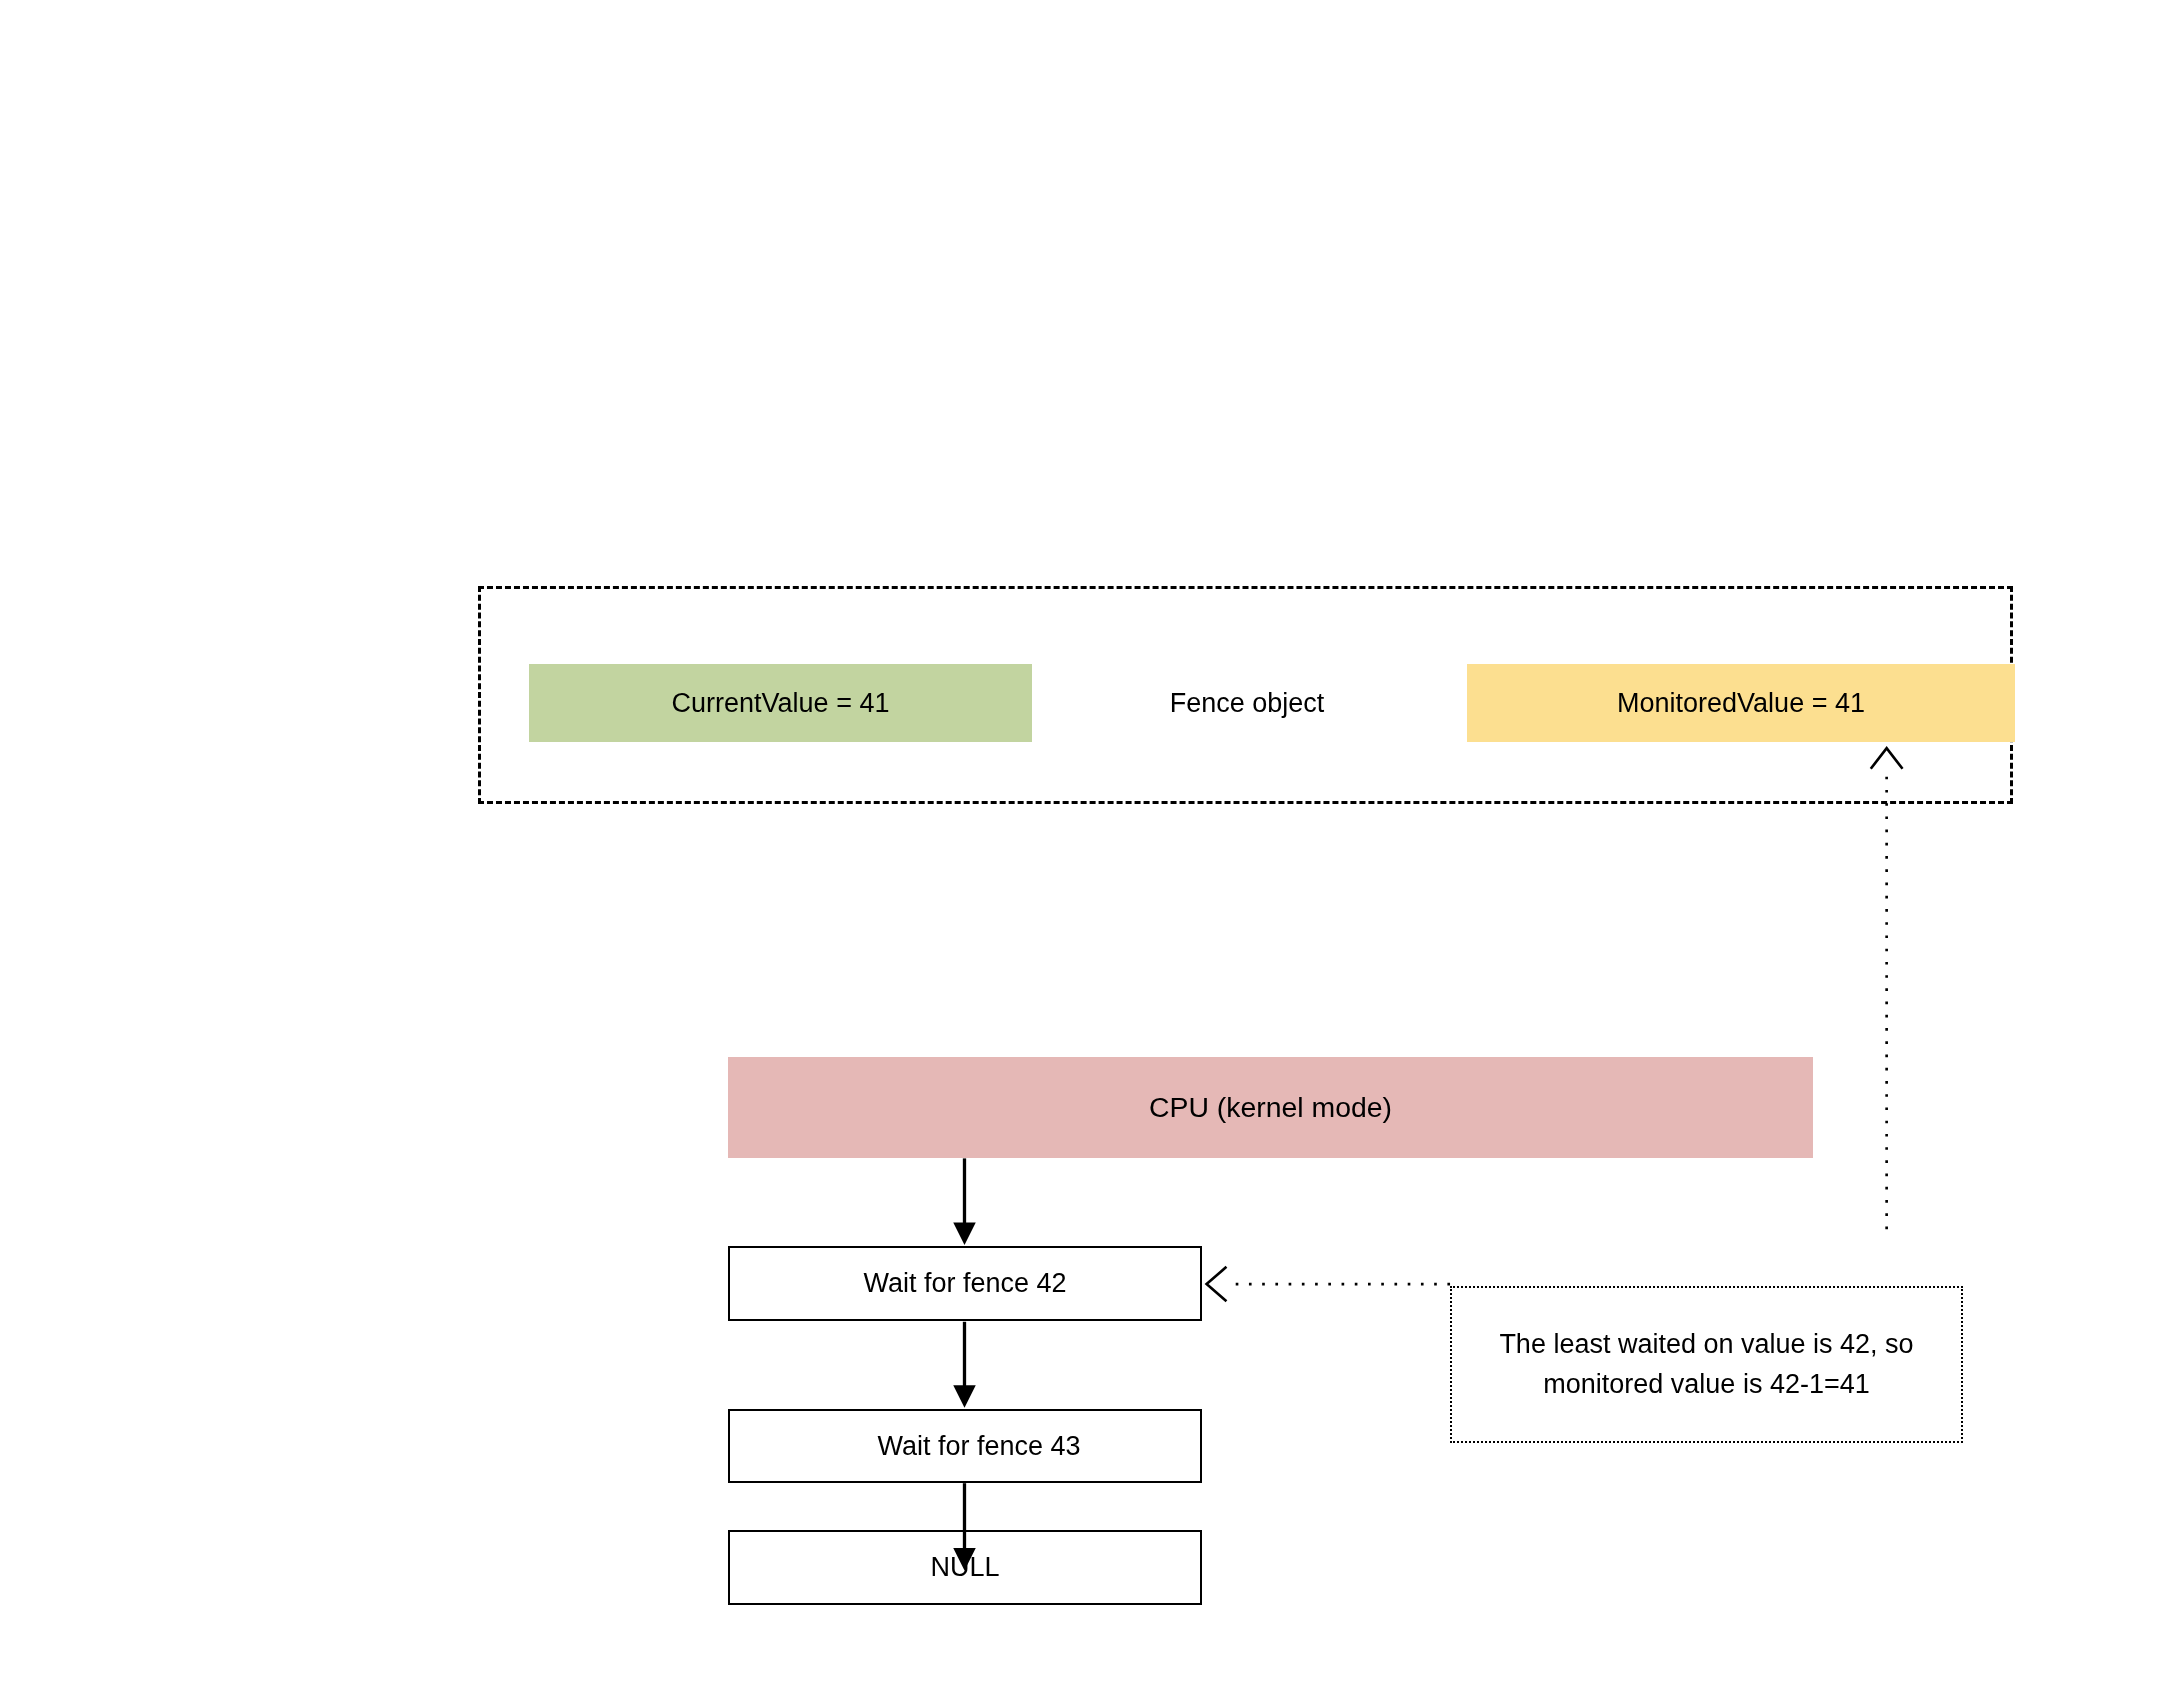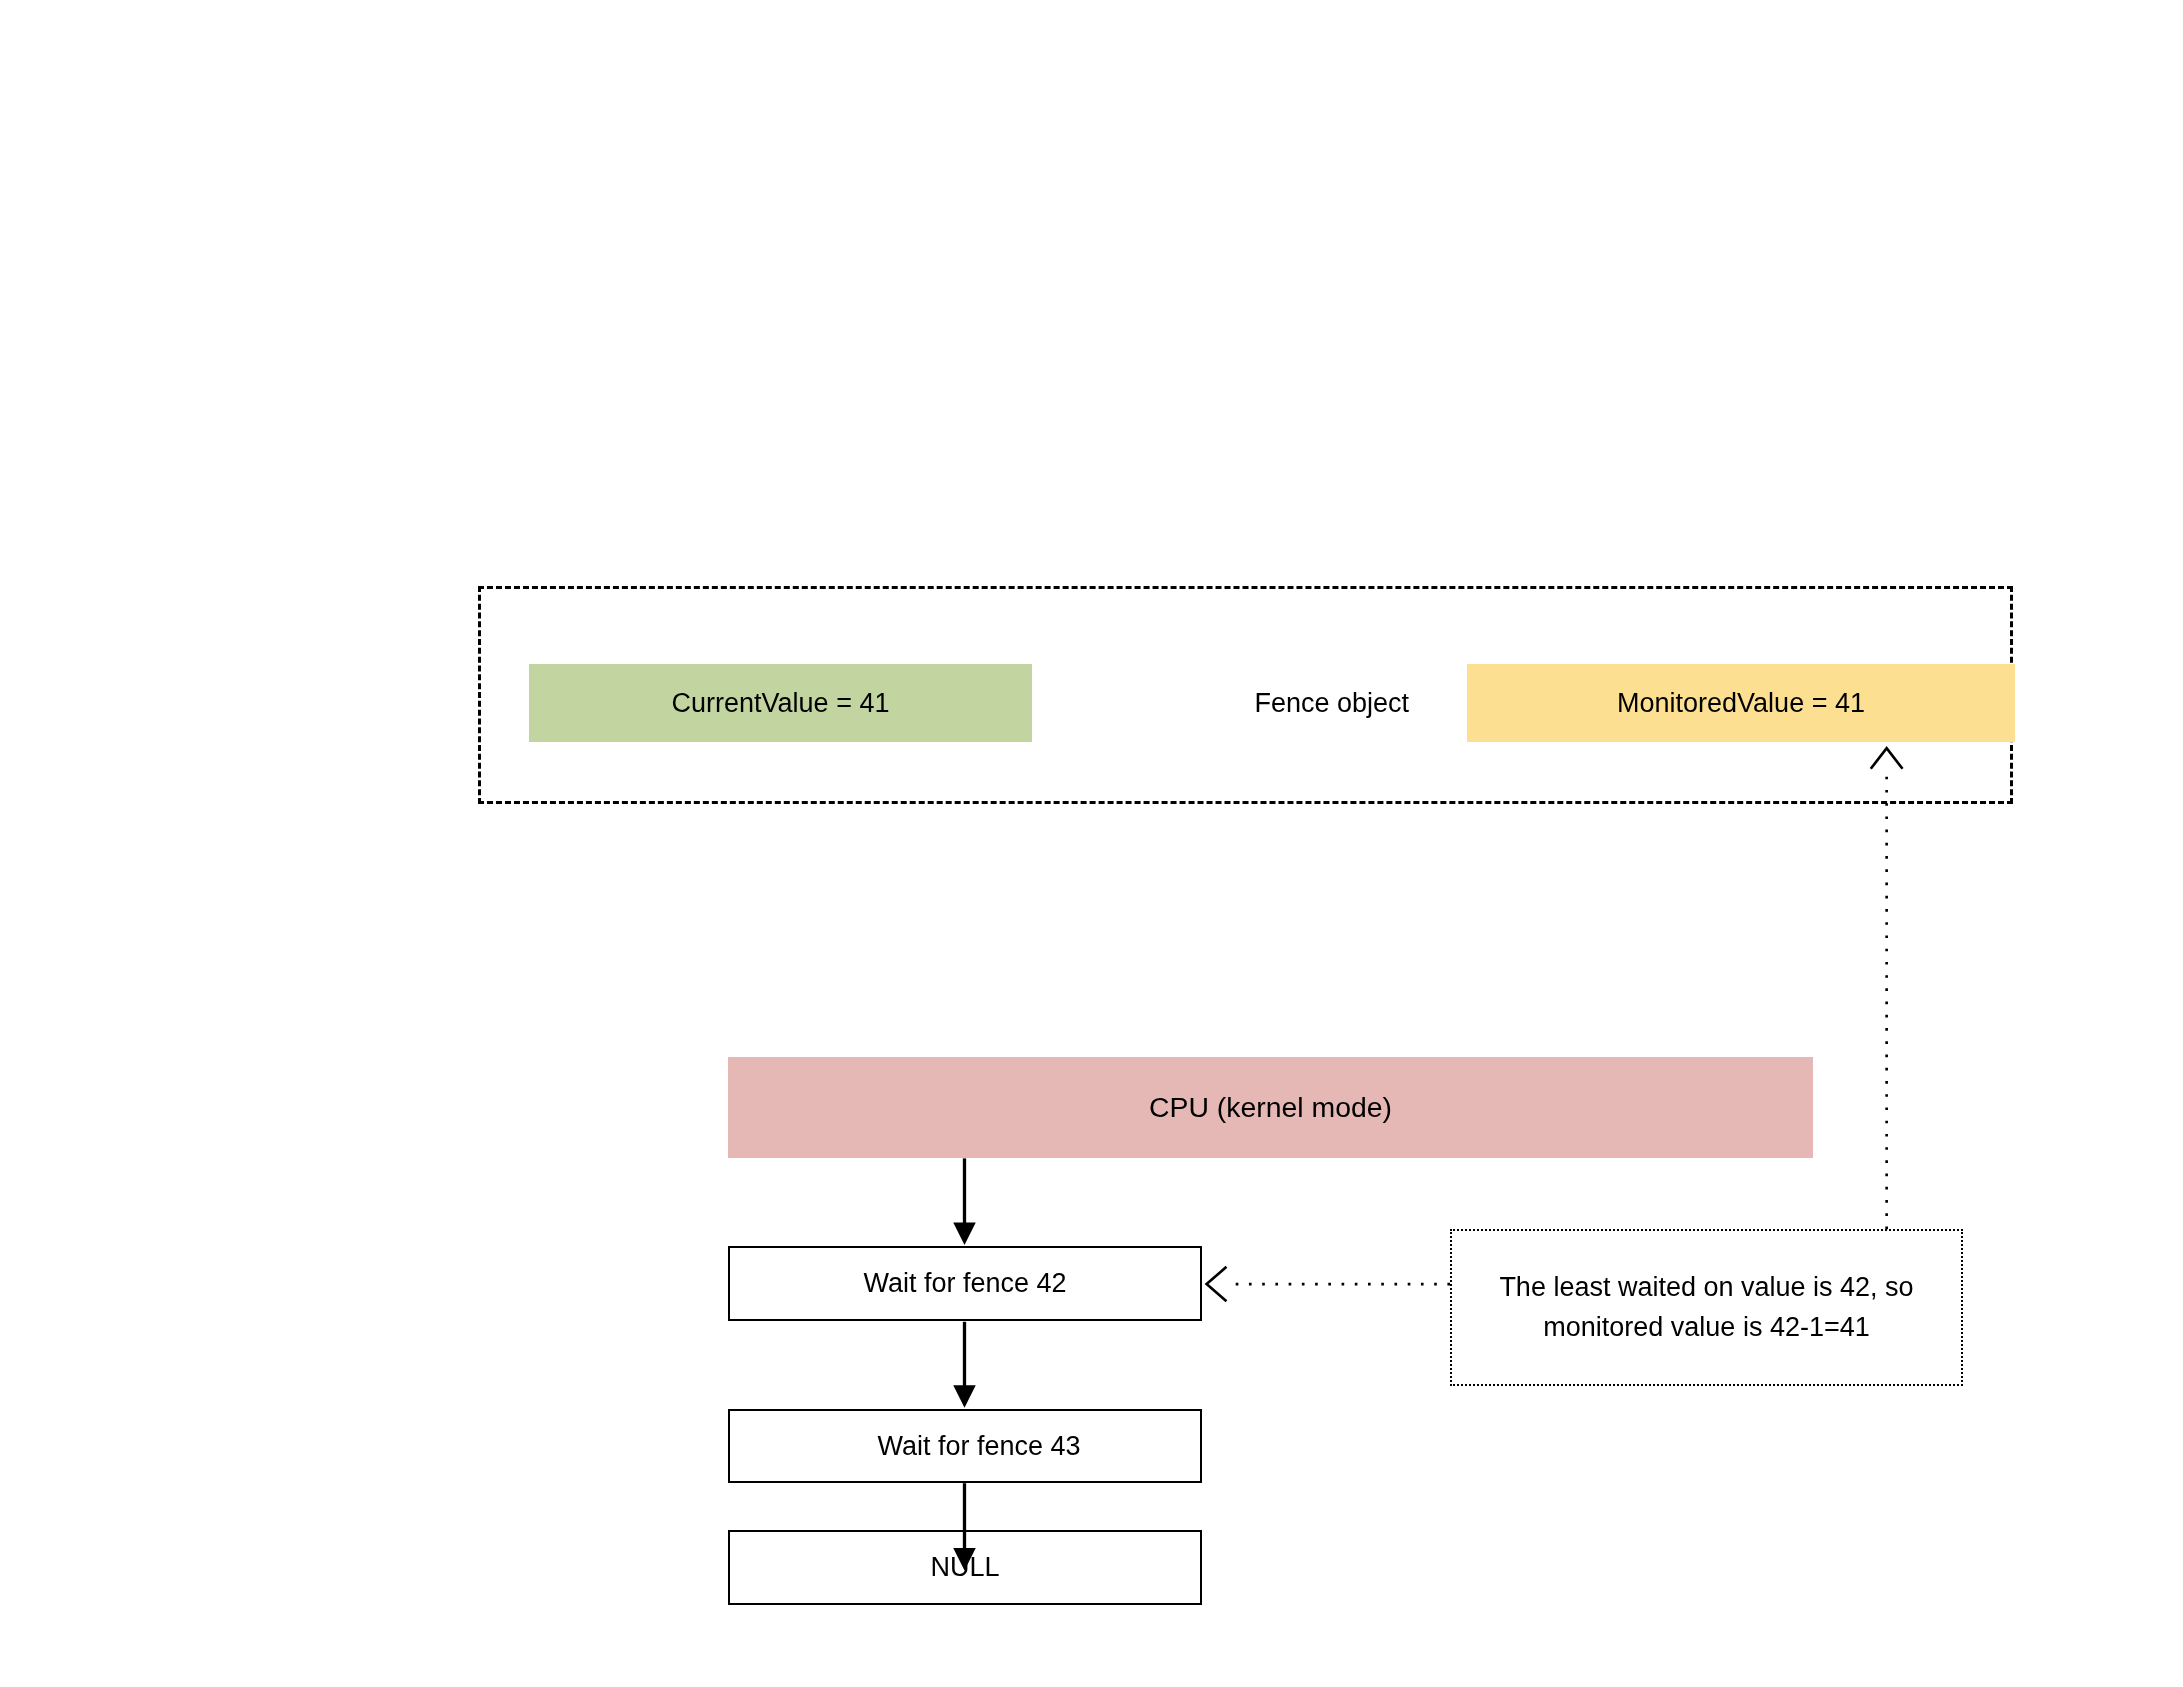--- a/index.html
+++ b/index.html
@@ -29,21 +29,21 @@
   .value-box {
     top: 664px; height: 78px;
     display: flex; align-items: center; justify-content: center;
     font-size: 27px;
   }
   .current-box  { left: 529px;  width: 503px; }
   .monitored-box{ left: 1467px; width: 548px; }
 
   .fence-label {
     left: 1085px; top: 683px; width: 324px; height: 40px;
-    display: flex; align-items: center; justify-content: flex-end;
+    display: flex; align-items: center; justify-content: center;
     font-size: 27px;
   }
 
   
   .cpu-box {
     left: 728px; top: 1057px;
     width: 1085px; height: 101px;
     display: flex; align-items: center; justify-content: center;
     font-size: 28.4px;
   }
@@ -66,21 +66,21 @@
     width: 443px; height: 402px;
     border: 3.3px dashed #000000;
     display: flex; flex-direction: column;
     align-items: center; justify-content: center;
     font-size: 28px; line-height: 1.45;
     text-align: center;
   }
 
   
   .annotation-box {
-    left: 1450px; top: 1229px;
+    left: 1450px; top: 1286px;
     width: 513px; height: 157px;
     border: 2px dotted #000000;
     display: flex; flex-direction: column;
     align-items: center; justify-content: center;
     font-size: 27px; line-height: 1.45;
     text-align: center;
   }
 
   .line { display: block; }
 

